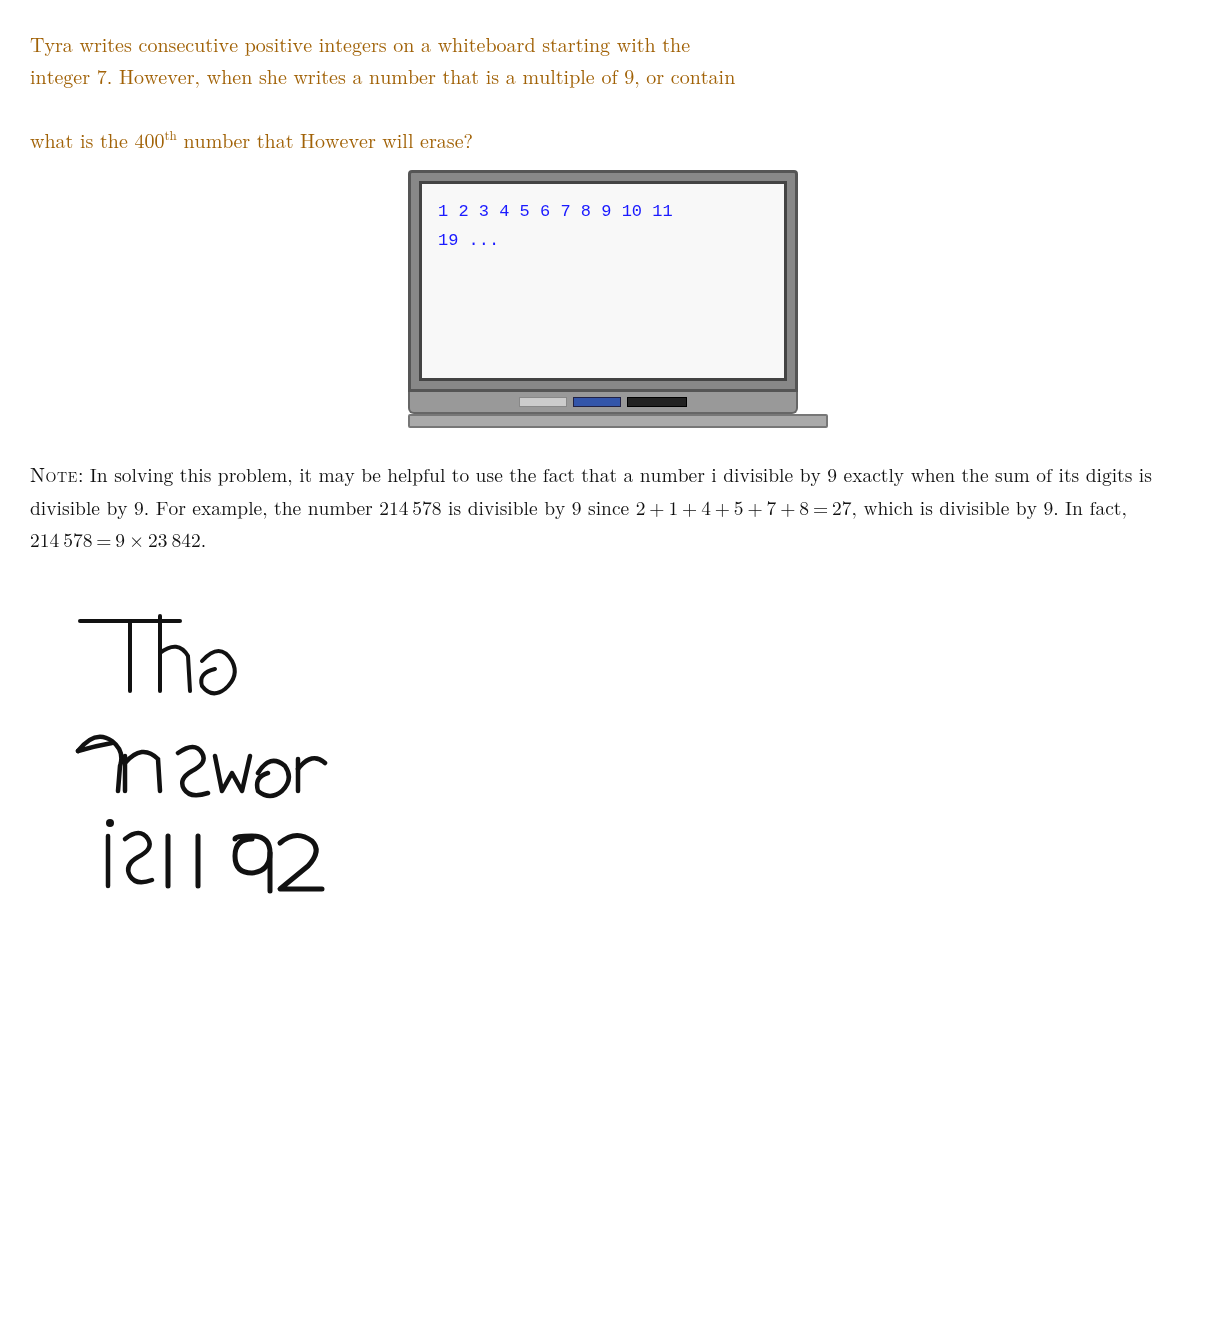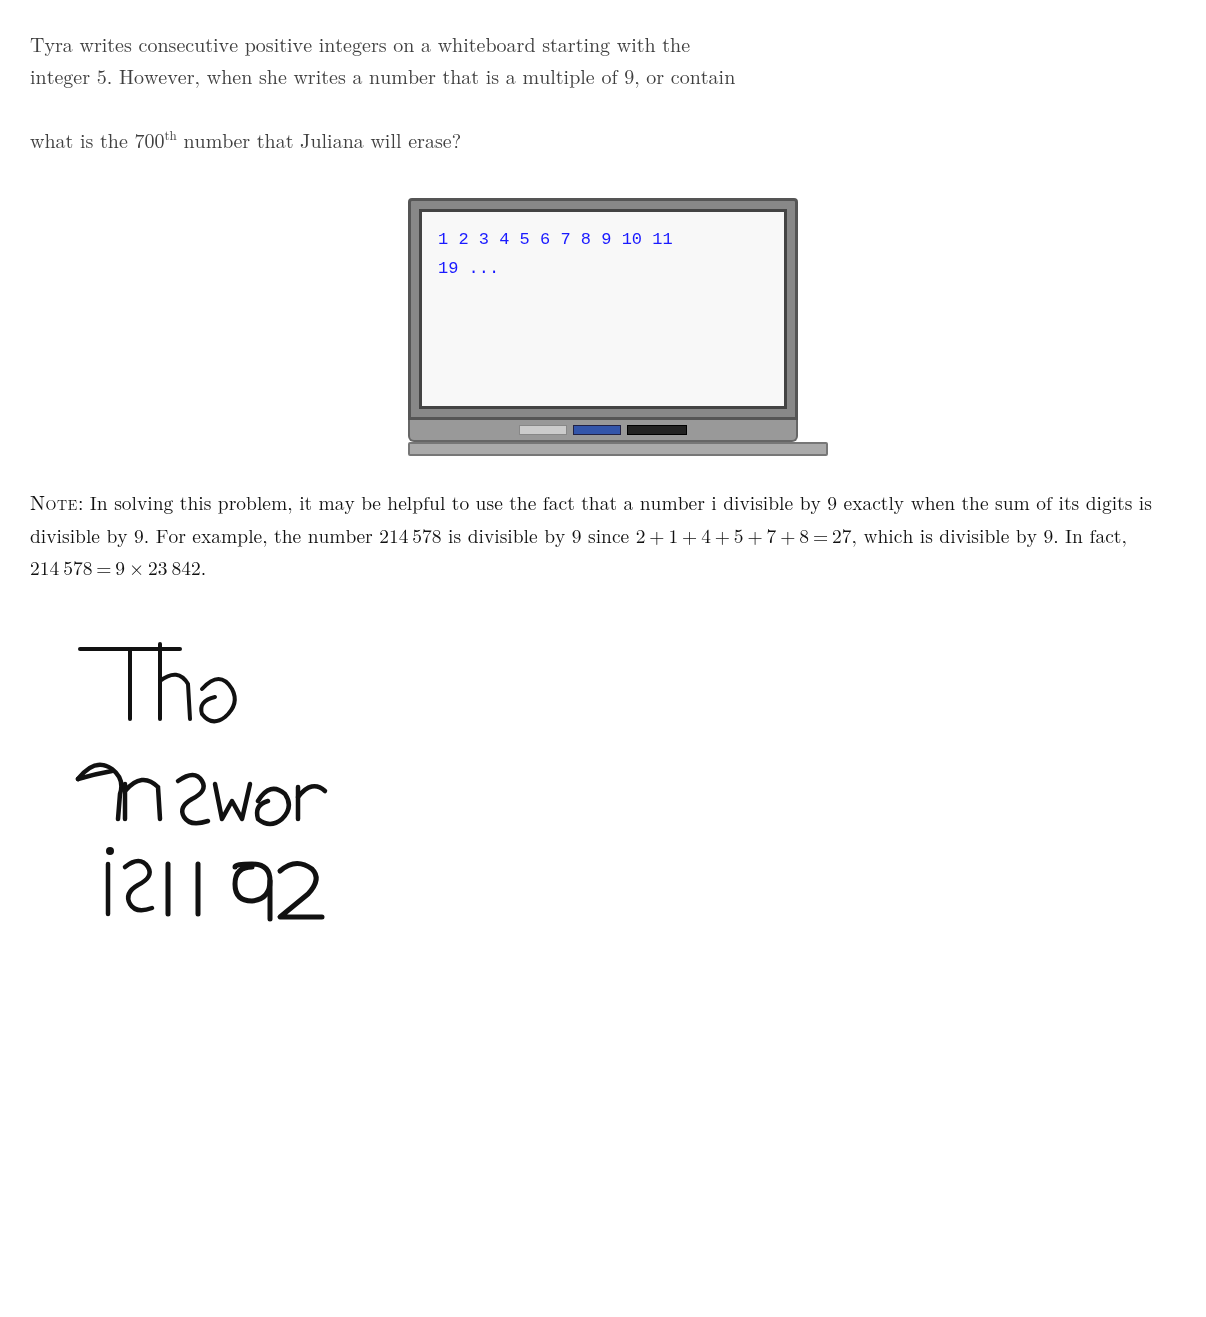--- a/index.html
+++ b/index.html
@@ -9,22 +9,22 @@
       font-family: "Computer Modern", "Latin Modern Math", Georgia, serif;
       font-size: 20px;
       line-height: 1.5;
       padding: 30px 30px 40px 30px;
       max-width: 1206px;
     }
 
     .problem-text {
       font-size: 20px;
       line-height: 1.6;
-      margin-bottom: 40px;
-      color: #404040;
+      margin-bottom: 12px;
+      color: #a16207;
     }
 
     sup {
       font-size: 13px;
     }
 
     
     .whiteboard-container {
       display: flex;
       justify-content: center;
@@ -125,23 +125,23 @@
 
     .handwritten-svg {
       display: block;
     }
   </style>
 </head>
 <body>
 
 <div class="problem-text">
   <span>Tyra writes consecutive positive integers on a whiteboard starting with the</span><br>
-  <span>integer 5. However, when she writes a number that is a multiple of 9, or contain</span><br>
+  <span>integer 7. However, when she writes a number that is a multiple of 9, or contain</span><br>
   <br>
-  <span>what is the 700</span><sup>th</sup><span> number that Juliana will erase?</span>
+  <span>what is the 400</span><sup>th</sup><span> number that However will erase?</span>
 </div>
 
 <div class="whiteboard-container">
   <div class="laptop-outer">
     <div class="screen-bezel">
       <div class="screen-inner">
         <div class="screen-content">
           <div>1  2  3  4  5  6  7  8  9  10  11</div>
           <div>19  ...</div>
         </div>

